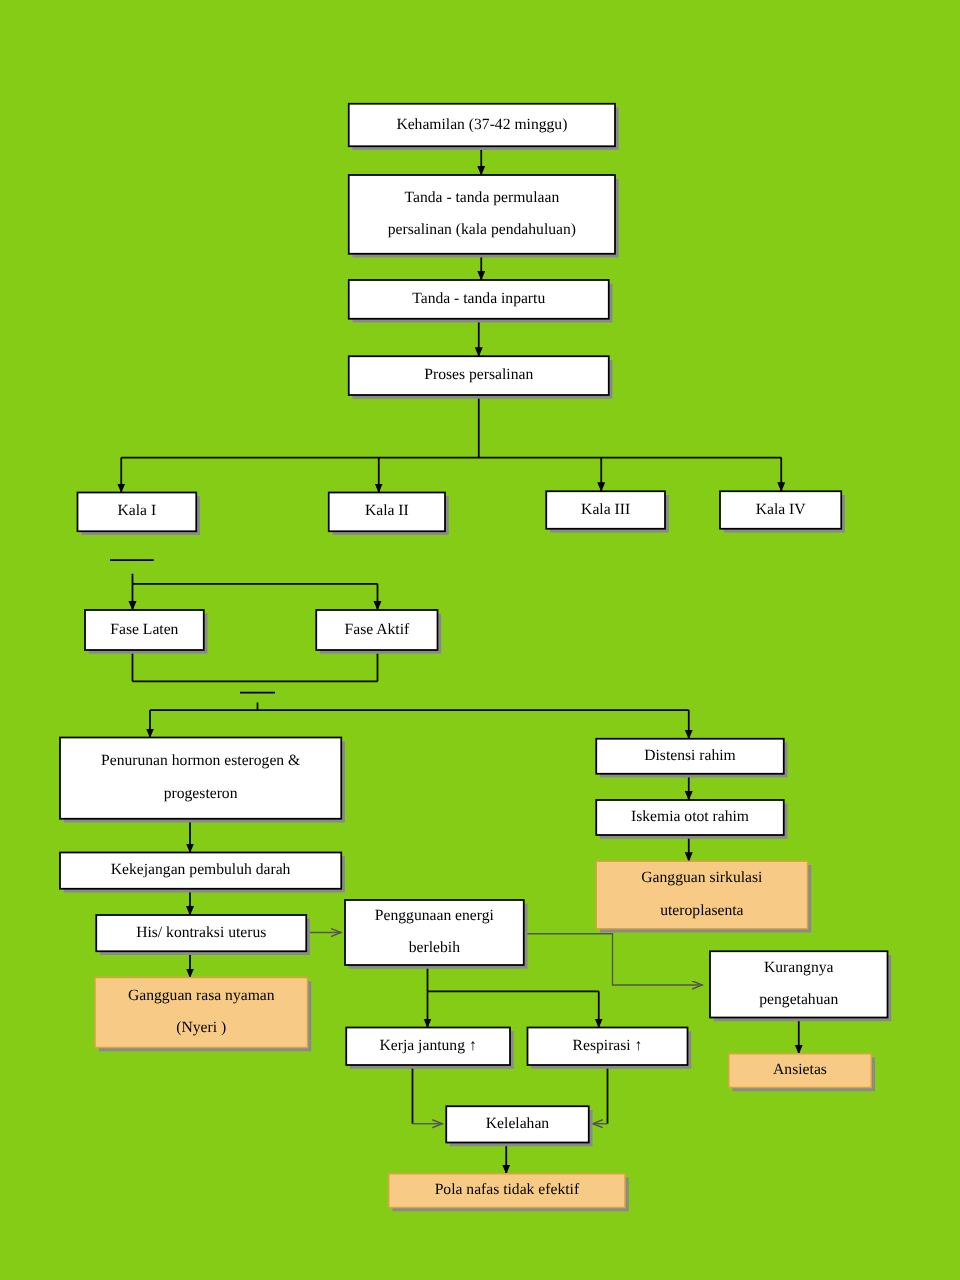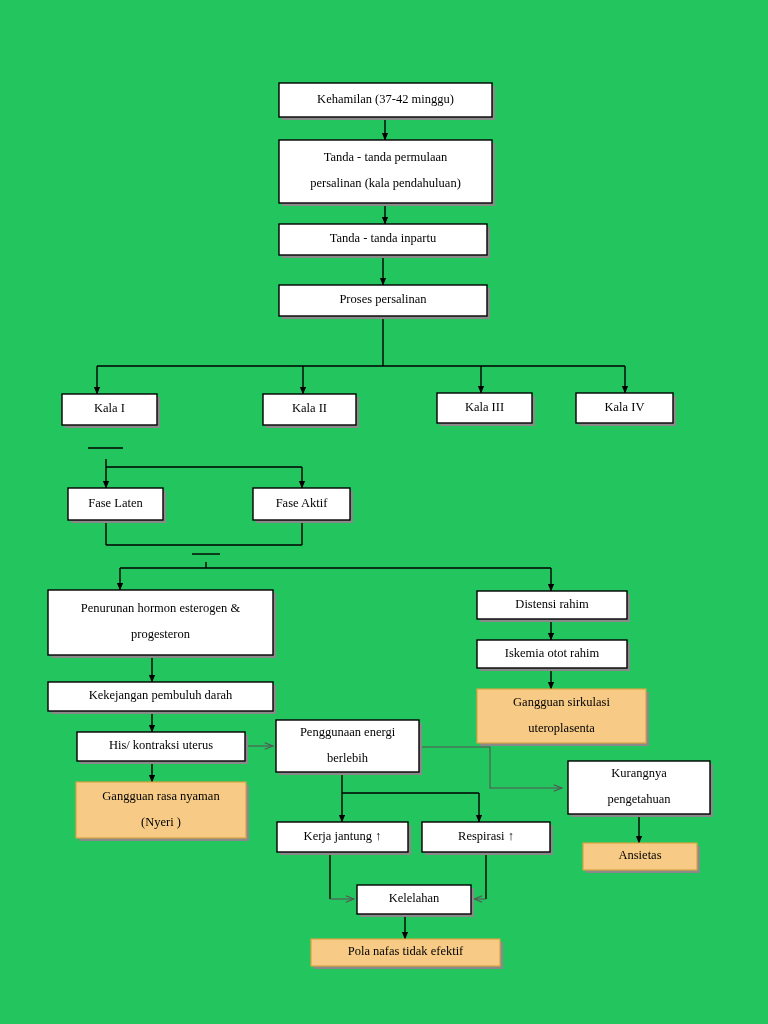--- a/index.html
+++ b/index.html
@@ -11,21 +11,21 @@
   body {
     width: 768px;
     height: 1024px;
     font-family: "Liberation Serif", "DejaVu Serif", serif;
     overflow: hidden;
   }
   #diagram-root {
     position: relative;
     width: 768px;
     height: 1024px;
-    background: #22c55e;
+    background: #84cc16;
   }
   svg#flow {
     position: absolute;
     left: 0;
     top: 0;
     width: 768px;
     height: 1024px;
   }
   .node-rect {
     fill: #ffffff;

